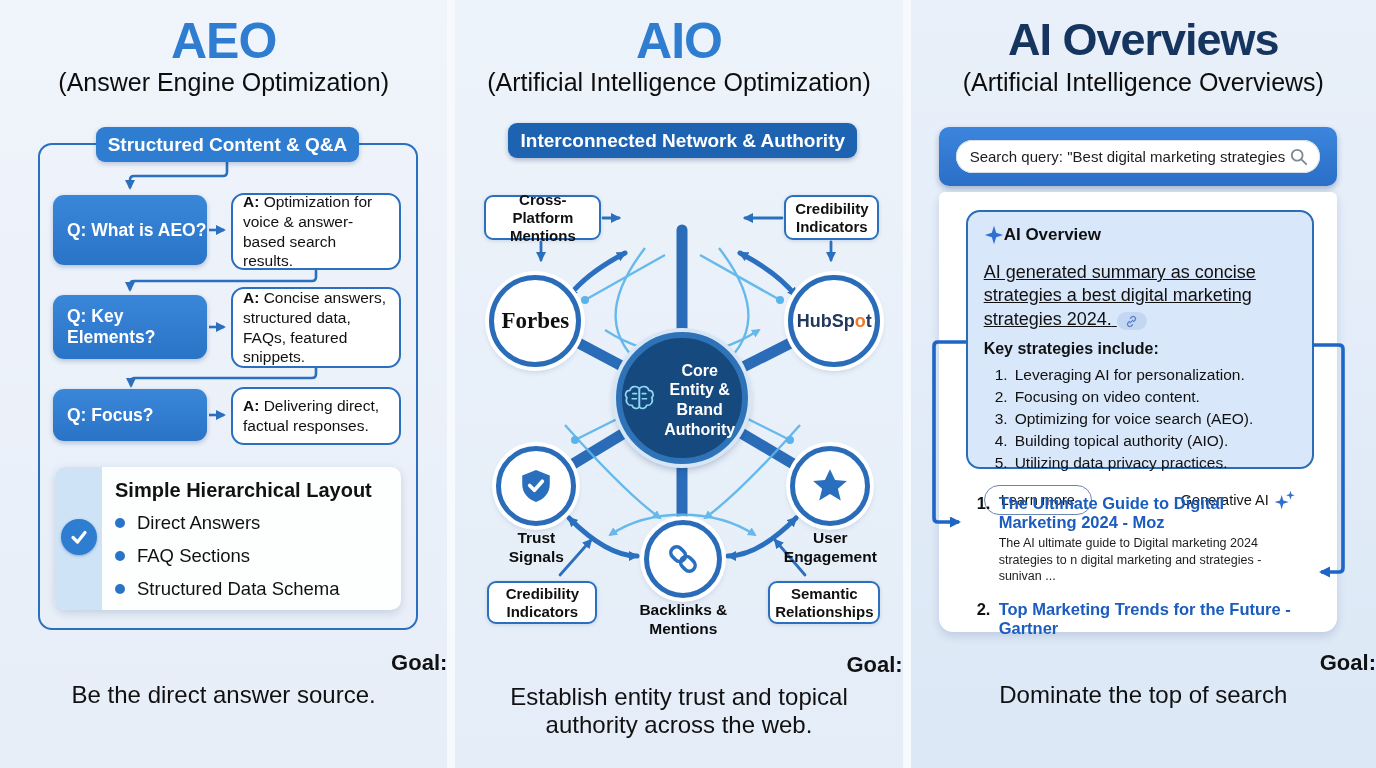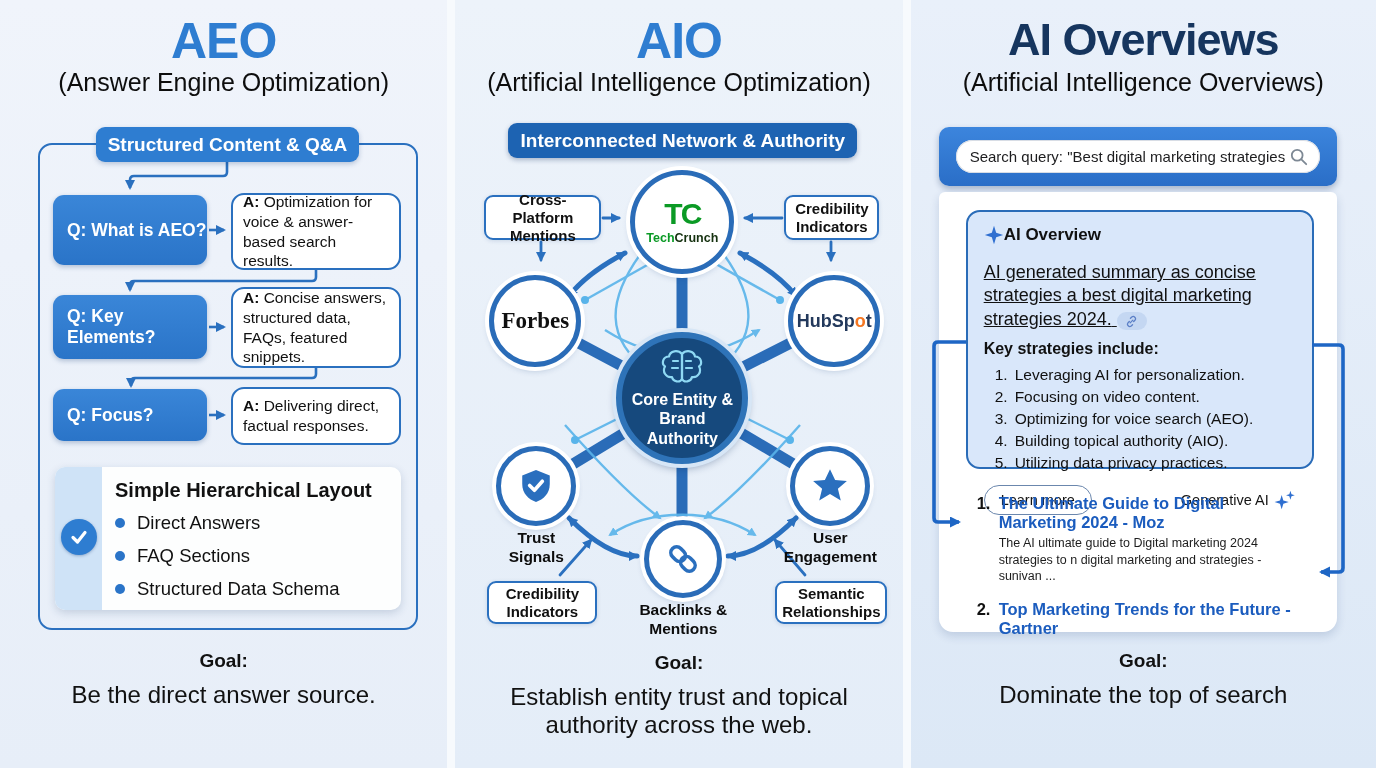--- a/index.html
+++ b/index.html
@@ -45,21 +45,21 @@
   .check-badge {
     position:absolute; left:6px; top:52px; width:36px; height:36px; border-radius:50%;
     background:#2e7dd1; display:flex; align-items:center; justify-content:center;
     box-shadow:0 1px 3px rgba(20,60,120,.35);
   }
   .check-body { position:absolute; left:60px; top:12px; right:10px; }
   .check-title { font-size:20px; font-weight:bold; margin-bottom:10px; }
   .check-item { display:flex; align-items:center; gap:12px; font-size:18.5px; margin-bottom:11px; }
   .dot { width:10px; height:10px; border-radius:50%; background:#2a74c8; flex:0 0 auto; }
 
-  .goal-label { font-size:19px; font-weight:bold; }
+  .goal-label { font-size:22px; font-weight:bold;text-align:right; }
   .goal-text { font-size:24px; }
 
   
   .banner-dark {
     background:#1d63b2; color:#fff; font-weight:bold; font-size:19px;
     display:flex; align-items:center; justify-content:center;
     border-radius:9px; box-shadow:0 2px 5px rgba(10,40,90,.3);
   }
   .net-label {
     background:#fff; border:2px solid #2a70bf; border-radius:9px;
@@ -69,21 +69,21 @@
   }
   .node {
     border-radius:50%; background:#fff; border:5px solid #2a6cb8;
     box-shadow:0 0 0 4px #fff, 0 3px 7px rgba(20,60,120,.3);
     display:flex; flex-direction:column; align-items:center; justify-content:center;
   }
   .node-core {
     border-radius:50%; background:radial-gradient(circle at 50% 35%, #1a5globe, #16497d);
     background:#16497d; border:6px solid #2e73b8;
     box-shadow:0 0 0 4px #d7e6f6, 0 4px 9px rgba(10,40,90,.4);
-    display:flex; flex-direction:column; align-items:center; justify-content:center;
+    display:flex; flex-direction:row; align-items:center; justify-content:center;
     color:#fff; text-align:center;
   }
   .core-text { font-size:16px; font-weight:bold; width:118px; line-height:1.22; margin-top:4px; }
   .tc-mark { font-size:30px; font-weight:bold; color:#0b9a25; letter-spacing:-2px; line-height:1; }
   .tc-name { font-size:12.5px; font-weight:bold; margin-top:2px; }
   .tc-name .g { color:#0b9a25; } .tc-name .d { color:#15310f; }
   .forbes-name { font-family:"Liberation Serif", serif; font-weight:bold; font-size:23px; color:#101010; }
   .hub-name { font-size:18px; font-weight:bold; color:#23395c; }
   .hub-name .o { color:#f57722; }
   .node-caption { font-size:15.5px; font-weight:bold; text-align:center; line-height:1.25; color:#0c0c0c; }
@@ -251,26 +251,22 @@
       <path d="M170,253 Q132,273 114,296" marker-start="url(#m-c2)" marker-end="url(#m-c2)"></path>
       <path d="M285,253 Q323,273 341,296" marker-start="url(#m-c2)" marker-end="url(#m-c2)"></path>
       <path d="M114,518 Q152,556 182,556" marker-start="url(#m-c2)" marker-end="url(#m-c2)"></path>
       <path d="M341,518 Q303,556 273,556" marker-start="url(#m-c2)" marker-end="url(#m-c2)"></path>
     </g>
   </svg>
 
   <div class="abs net-label" style="left:29px;top:195px;width:117px;height:45px">Cross-Platform Mentions</div>
   <div class="abs net-label" style="left:329px;top:195px;width:95px;height:45px">Credibility Indicators</div>
   <div class="abs net-label" style="left:32px;top:581px;width:110px;height:43px">Credibility Indicators</div>
-  <div class="abs net-label" style="left:320px;top:581px;width:112px;height:43px">Semantic Relationships</div>
-
-  <div class="abs node" style="left:175px;top:170px;width:104px;height:104px">
-    <div class="tc-mark">TC</div>
-    <div class="tc-name"><span class="g">Tech</span><span class="d">Crunch</span></div>
-  </div>
+  <div class="abs net-label" style="left:313px;top:581px;width:112px;height:43px">Semantic Relationships</div>
+
   <div class="abs node" style="left:34px;top:275px;width:92px;height:92px">
     <div class="forbes-name">Forbes</div>
   </div>
   <div class="abs node" style="left:333px;top:275px;width:92px;height:92px">
     <div class="hub-name"><span>HubSp</span><span class="o">o</span><span>t</span></div>
   </div>
 
   <div class="abs node-core" style="left:161px;top:332px;width:132px;height:132px">
     <svg width="48" height="38" viewBox="0 0 48 38">
       <g stroke="#8fd9f4" stroke-width="2.2" fill="none" stroke-linecap="round" stroke-linejoin="round">

